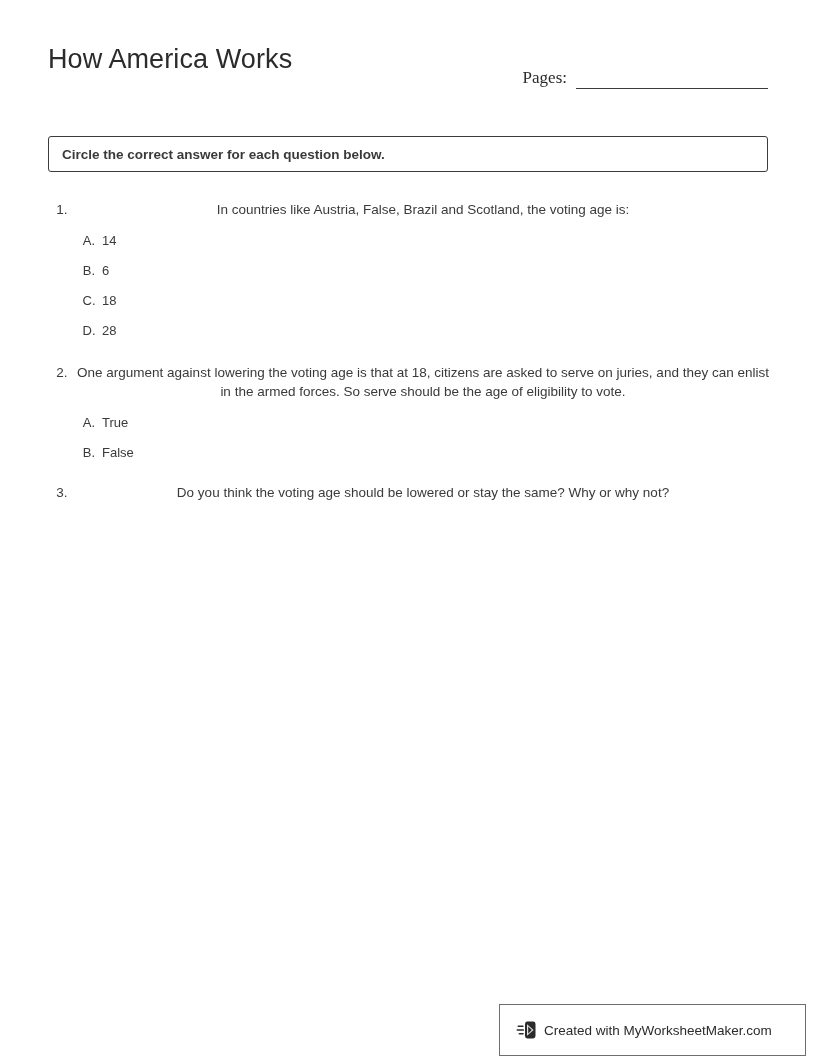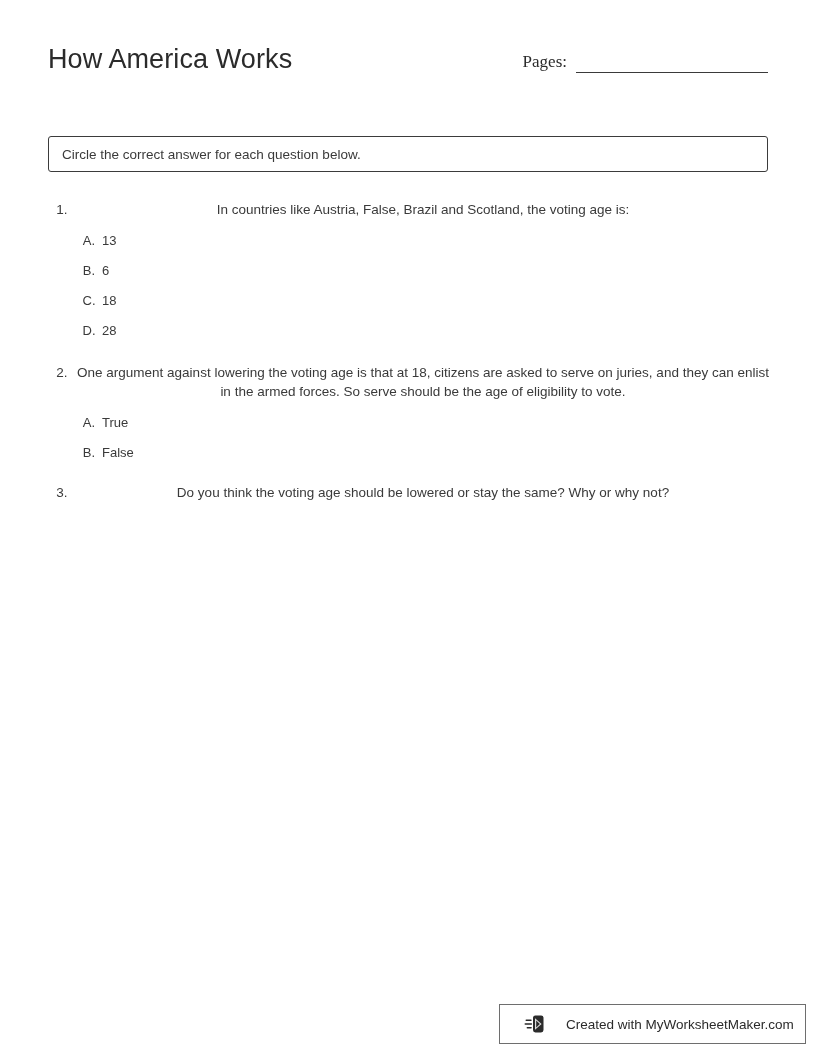--- a/index.html
+++ b/index.html
@@ -47,20 +47,21 @@
     display: flex;
     align-items: flex-end;
     gap: 9px;
   }
   .pages-label {
     font-family: "Liberation Serif", serif;
     font-size: 17px;
     color: #2b2b2b;
     line-height: 1;
     padding-bottom: 3px;
+    margin-top: 16px;
   }
   .pages-rule {
     width: 192px;
     height: 0;
     border-bottom: 1.4px solid #3a3a3a;
   }
 
   
   .instruction-box {
     position: absolute;
@@ -71,20 +72,21 @@
     border: 1.2px solid #3b3b3b;
     border-radius: 3px;
     box-sizing: border-box;
     display: flex;
     align-items: center;
   }
   .instruction-text {
     padding-left: 13px;
     font-size: 13.5px;
     color: #3a3a3a;
+    font-weight: bold;
   }
 
   
   .questions {
     position: absolute;
     left: 48px;
     top: 200px;
     width: 722px;
   }
   .question {
@@ -133,28 +135,28 @@
   }
   .q-spacer-1 { margin-bottom: 24px; }
   .q-spacer-2 { margin-bottom: 22px; }
 
   
   .footer-badge {
     position: absolute;
     left: 499px;
     top: 1004px;
     width: 307px;
-    height: 40px;
+    height: 52px;
     border: 1.2px solid #6e6e6e;
     box-sizing: border-box;
     background: #ffffff;
     display: flex;
     align-items: center;
-    padding-left: 24px;
-    gap: 20px;
+    padding-left: 16px;
+    gap: 6px;
   }
   .footer-logo {
     width: 22px;
     height: 22px;
     flex: 0 0 22px;
     position: relative;
   }
   .footer-text {
     font-size: 13.5px;
     color: #2b2b2b;
@@ -182,21 +184,21 @@
   <div class="questions">
 
     <div class="question q-spacer-1">
       <div class="question-head">
         <span class="question-number">1.</span>
         <span class="question-text">In countries like Austria, False, Brazil and Scotland, the voting age is:</span>
       </div>
       <div class="options">
         <div class="option">
           <span class="option-letter">A.</span>
-          <span class="option-value">13</span>
+          <span class="option-value">14</span>
         </div>
         <div class="option">
           <span class="option-letter">B.</span>
           <span class="option-value">6</span>
         </div>
         <div class="option">
           <span class="option-letter">C.</span>
           <span class="option-value">18</span>
         </div>
         <div class="option">

